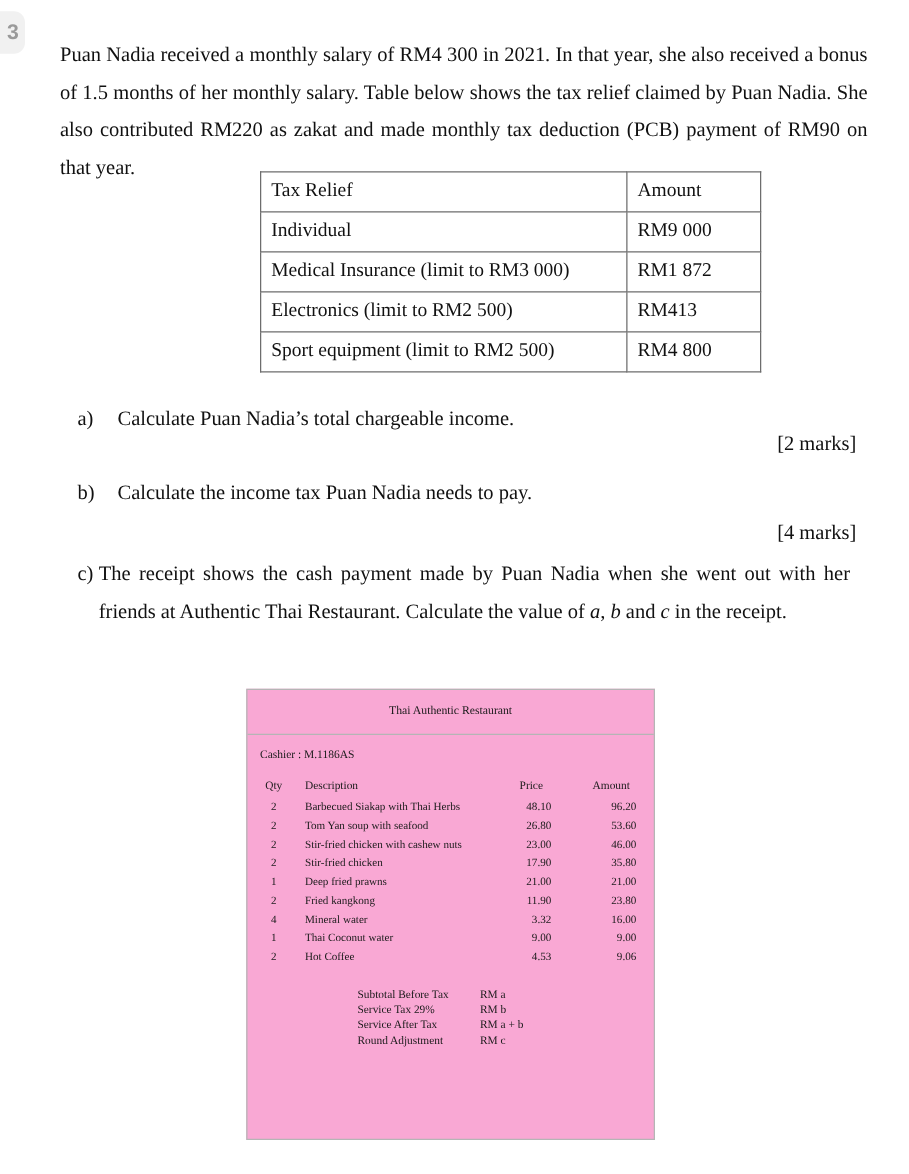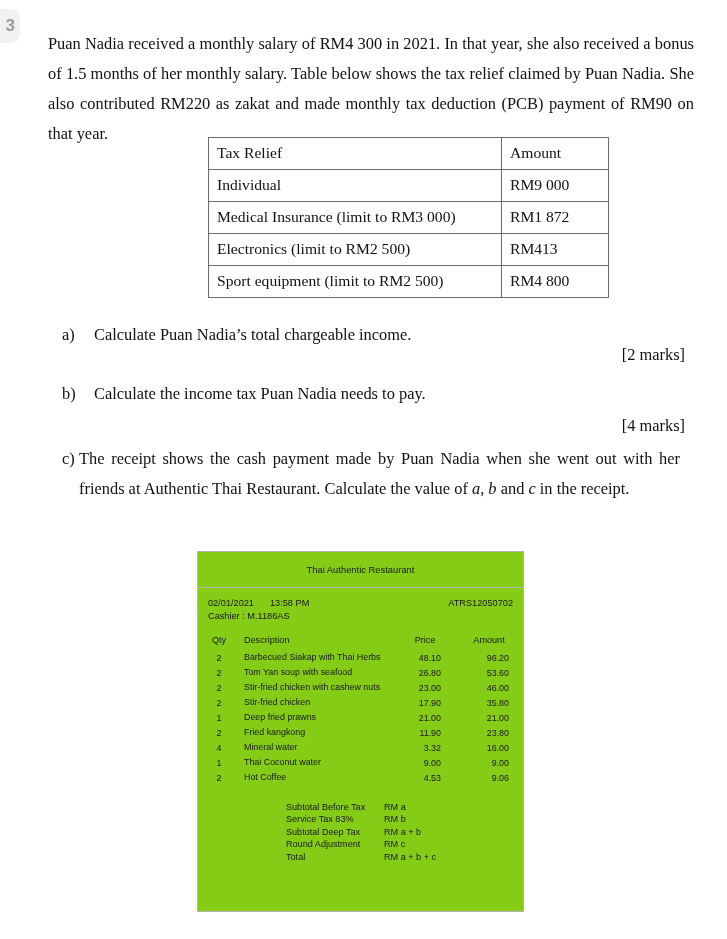--- a/index.html
+++ b/index.html
@@ -105,23 +105,23 @@
   #qc i { font-style: italic; }
 
   
   #receipt {
     position: absolute;
     left: 197px;
     top: 551px;
     width: 327px;
     height: 361px;
     border: 1px solid #b5b5b5;
-    background: #84cc16;
+    background: #f9a8d4;
     box-sizing: border-box;
-    font-family: Liberation Sans, sans-serif;
+    font-family: Liberation Serif, serif;
     color: #1a1a1a;
   }
   #receipt-title {
     height: 35px;
     line-height: 35px;
     text-align: center;
     font-size: 9.4px;
     border-bottom: 1px solid #b5b5b5;
   }
   #receipt-meta {
@@ -219,27 +219,20 @@
 
 <div class="q-item" id="qc">
   <span class="q-marker">c)</span>
   <span class="q-text"><span>The receipt shows the cash payment made by Puan Nadia when she went out with her friends at Authentic Thai Restaurant. Calculate the value of </span><i>a</i><span>, </span><i>b</i><span> and </span><i>c</i><span> in the receipt.</span></span>
 </div>
 
 <div id="receipt">
   <div id="receipt-title">Thai Authentic Restaurant</div>
 
   <div id="receipt-meta">
-    <div class="meta-row1">
-      <div class="meta-left">
-        <span class="meta-date">02/01/2021</span>
-        <span class="meta-time">13:58 PM</span>
-      </div>
-      <span class="meta-ref">ATRS12050702</span>
-    </div>
     <div class="meta-row2">Cashier : M.1186AS</div>
   </div>
 
   <table class="items">
     <thead>
       <tr>
         <th class="h-qty">Qty</th>
         <th class="h-desc">Description</th>
         <th class="h-price">Price</th>
         <th class="h-amt">Amount</th>
@@ -302,29 +295,25 @@
       </tr>
     </tbody>
   </table>
 
   <div id="totals">
     <div class="t-row">
       <span class="t-label">Subtotal Before Tax</span>
       <span class="t-value">RM a</span>
     </div>
     <div class="t-row">
-      <span class="t-label">Service Tax 83%</span>
+      <span class="t-label">Service Tax 29%</span>
       <span class="t-value">RM b</span>
     </div>
     <div class="t-row">
-      <span class="t-label">Subtotal Deep Tax</span>
+      <span class="t-label">Service After Tax</span>
       <span class="t-value">RM a + b</span>
     </div>
     <div class="t-row">
       <span class="t-label">Round Adjustment</span>
       <span class="t-value">RM c</span>
     </div>
-    <div class="t-row">
-      <span class="t-label">Total</span>
-      <span class="t-value">RM a + b + c</span>
-    </div>
   </div>
 </div>
 
 </body></html>

